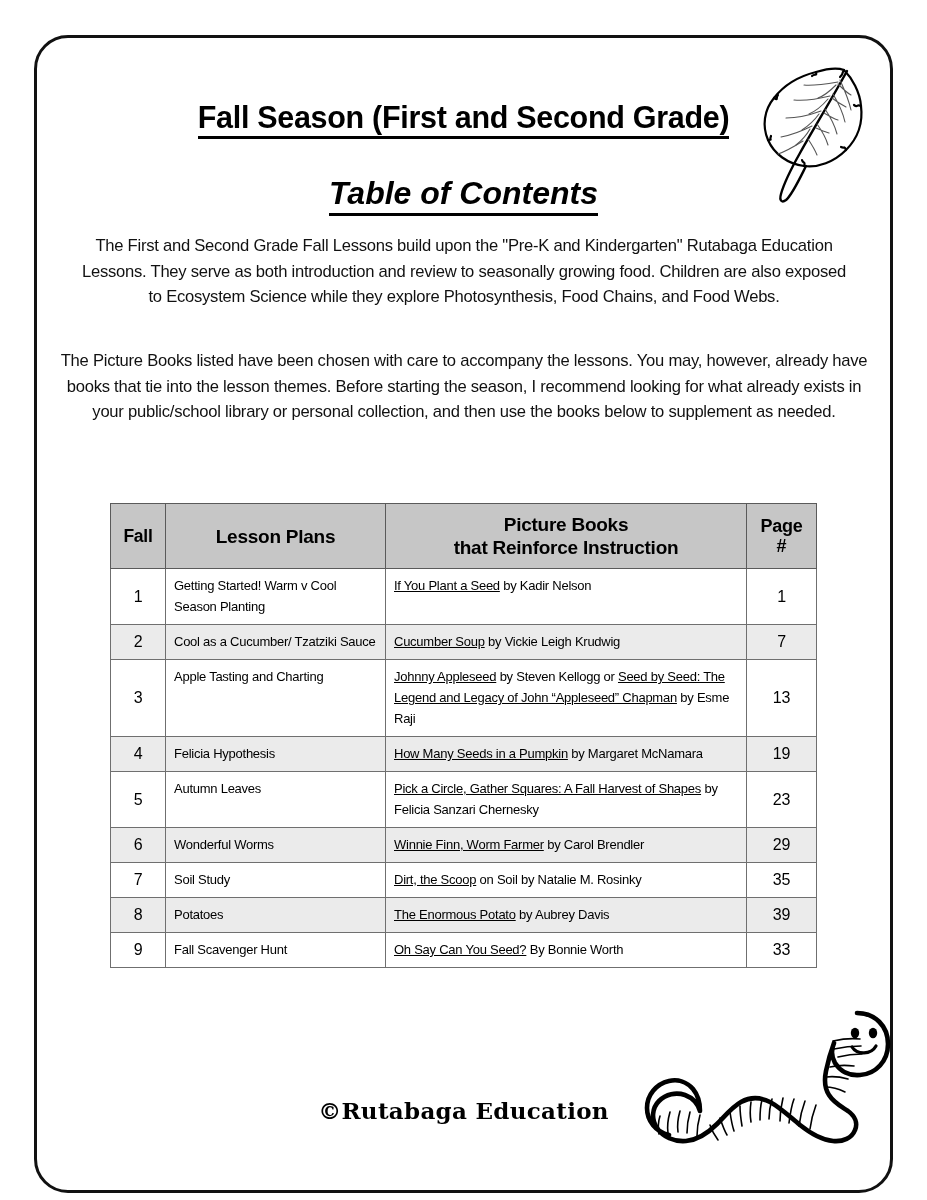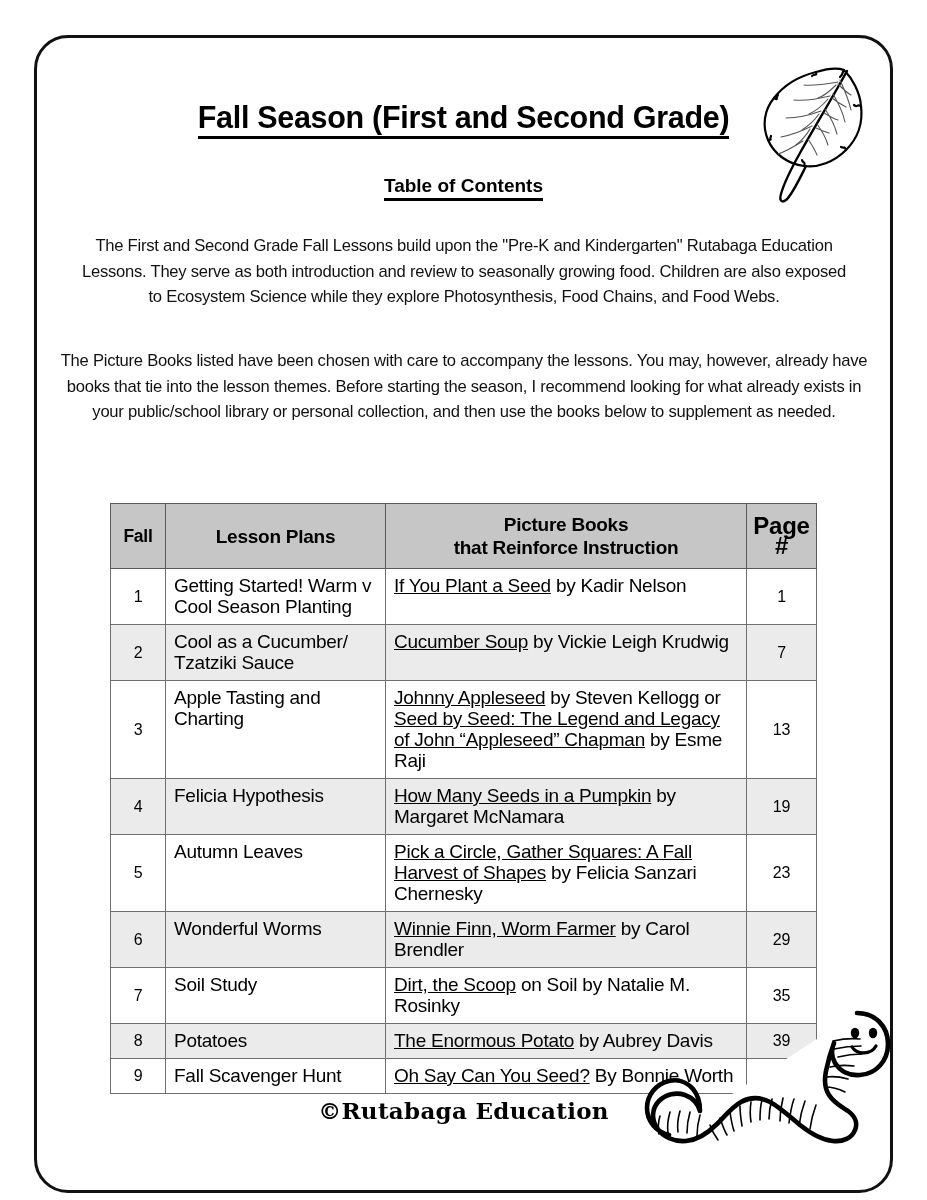--- a/index.html
+++ b/index.html
@@ -57,22 +57,23 @@
     display: inline-block;
     line-height: 1.05;
   }
 
   .subtitle {
     position: absolute;
     left: 0;
     top: 140px;
     width: 859px;
     text-align: center;
-    font-size: 19px;
+    font-size: 32px;
     font-weight: bold;
+    font-style: italic;
     font-family: "Liberation Sans Narrow", "Liberation Sans", sans-serif;
   }
   .subtitle span.u {
     border-bottom: 3px solid #000;
     padding-bottom: 2px;
     display: inline-block;
     line-height: 1.05;
   }
 
   
@@ -103,38 +104,38 @@
     top: 468px;
     width: 706px;
     border-collapse: collapse;
     table-layout: fixed;
     font-family: "Liberation Sans", sans-serif;
   }
   .toc-table td, .toc-table th {
     border: 1.4px solid #6f6f6f;
     padding: 6px 8px 7px 8px;
     vertical-align: top;
-    font-size: 19px;
+    font-size: 13px;
     line-height: 21px;
     letter-spacing: -0.25px;
     font-weight: normal;
   }
   .toc-table thead th {
     background: #c6c6c6;
     text-align: center;
     vertical-align: middle;
     font-weight: bold;
     font-size: 19px;
     line-height: 23px;
     font-family: "Liberation Sans Narrow", "Liberation Sans", sans-serif;
     padding: 9px 4px;
     border-color: #5a5a5a;
   }
   .toc-table thead th.hdr-fall { font-size: 17.5px; }
-  .toc-table thead th.hdr-page { font-size: 24px; line-height: 20px; }
+  .toc-table thead th.hdr-page { font-size: 18px; line-height: 20px; }
 
   col.c-fall  { width: 55px; }
   col.c-lesson{ width: 220px; }
   col.c-books { width: 361px; }
   col.c-page  { width: 70px; }
 
   .toc-table td.num,
   .toc-table td.page {
     text-align: center;
     vertical-align: middle;

